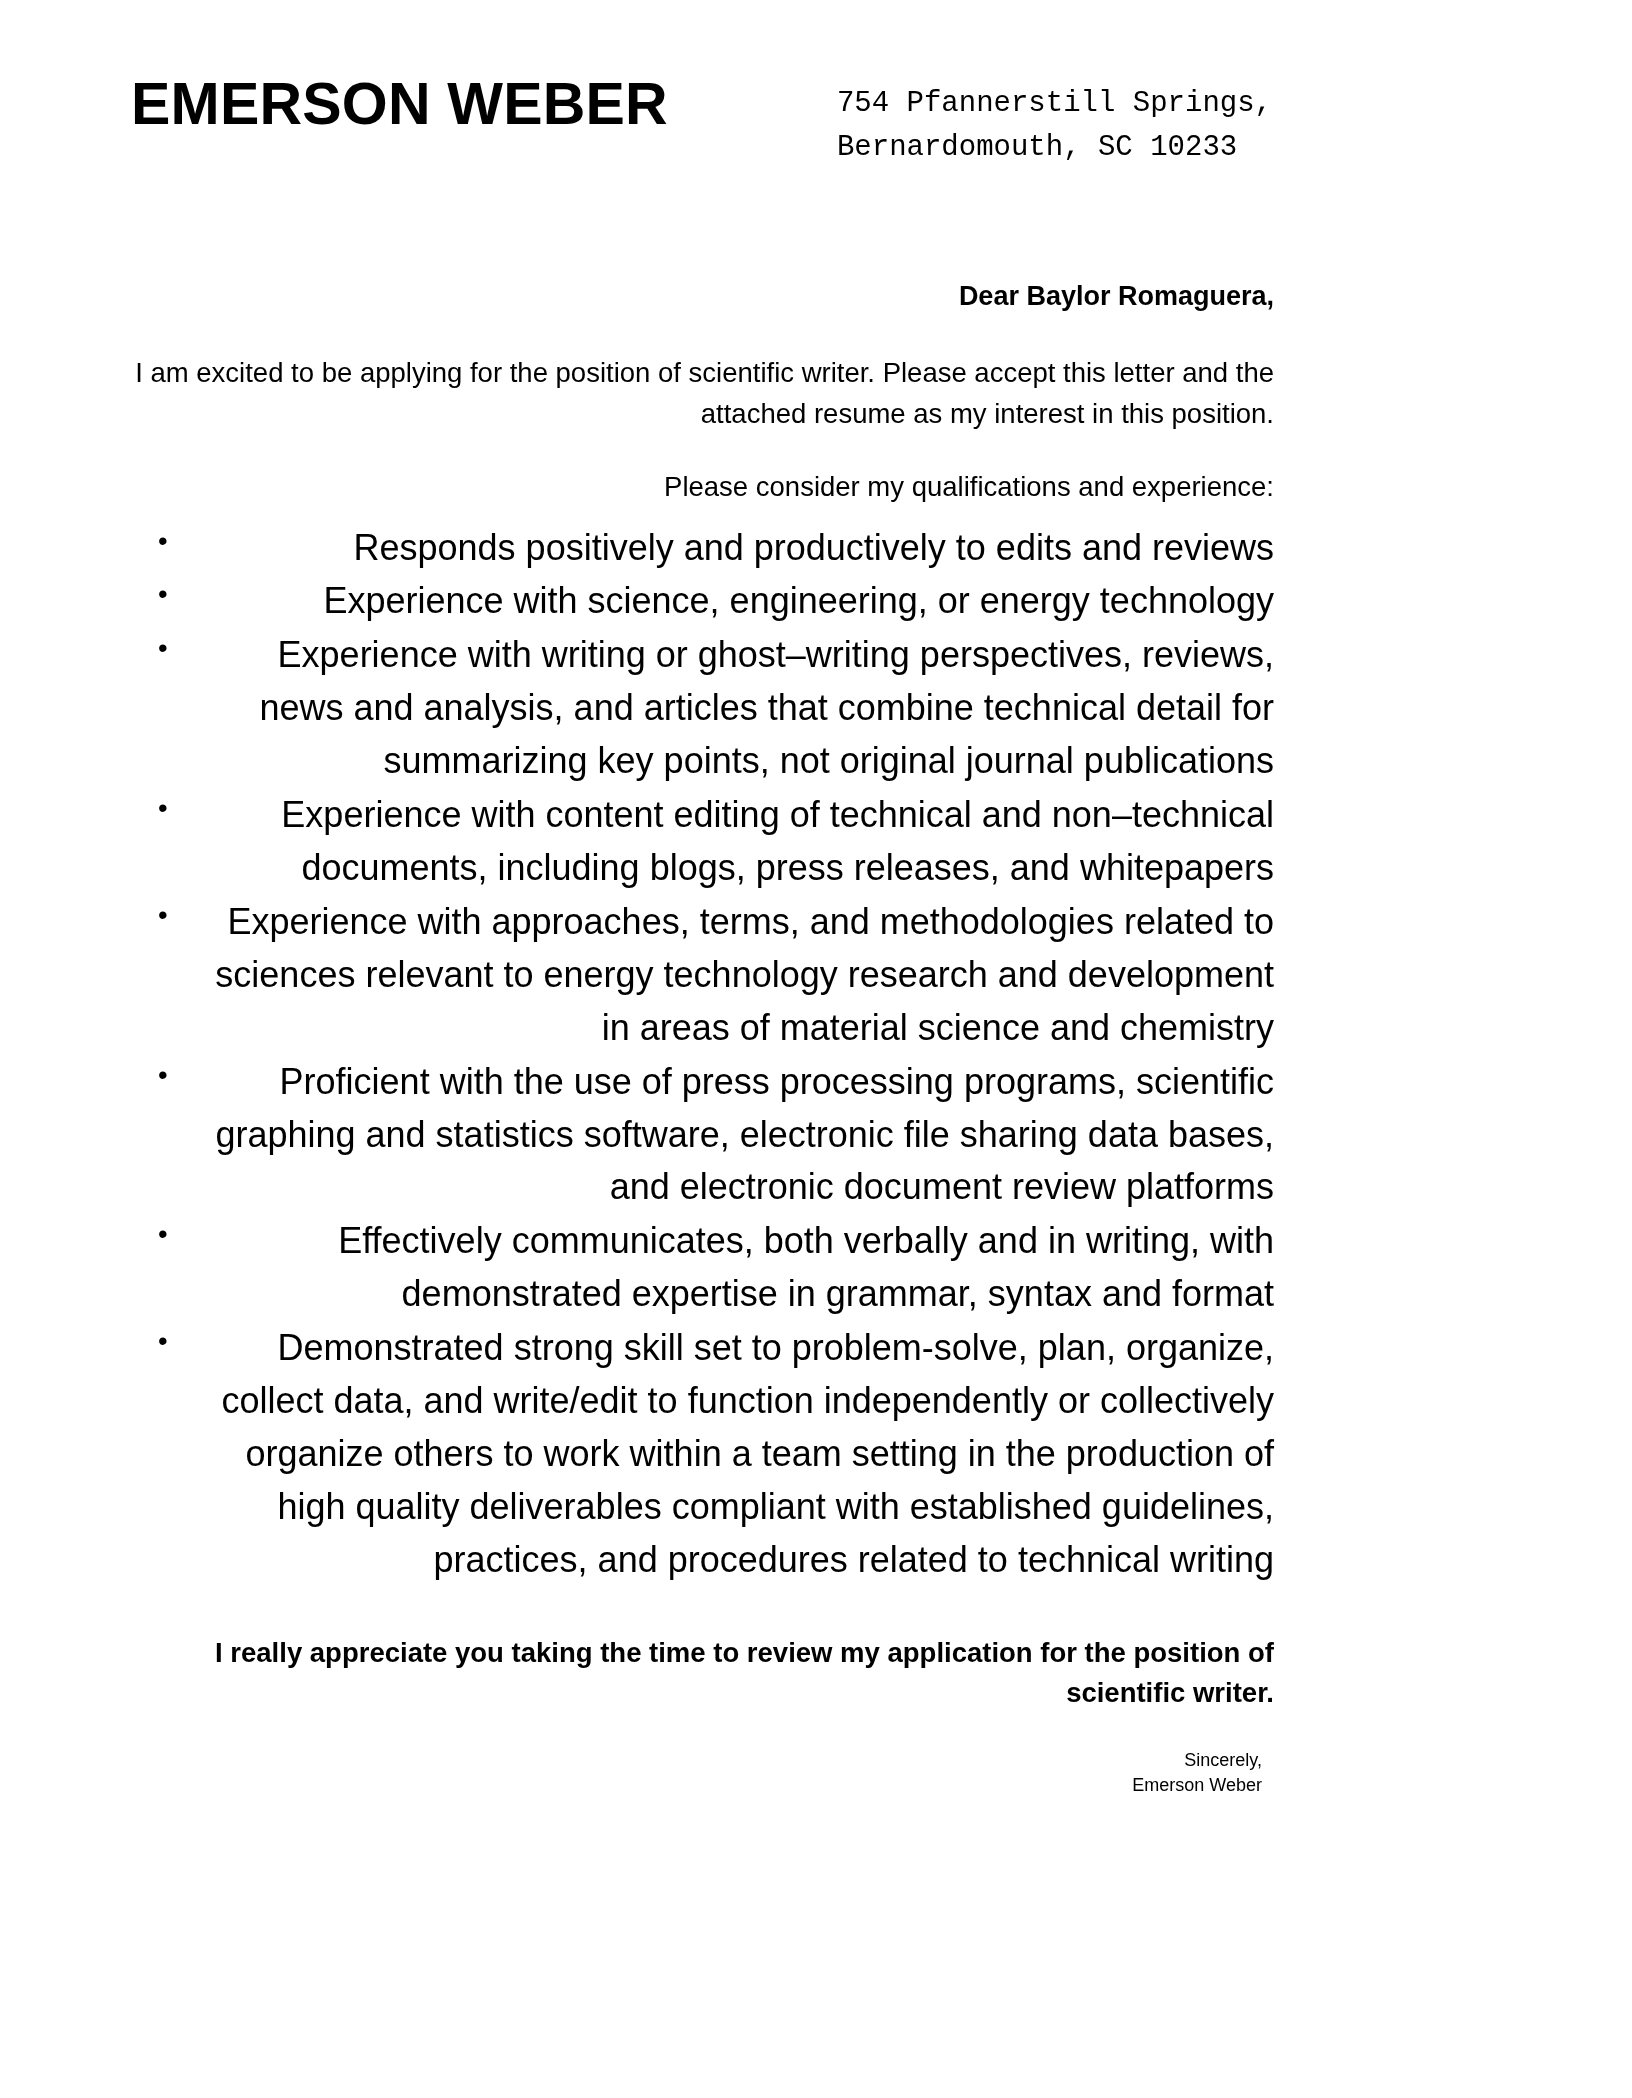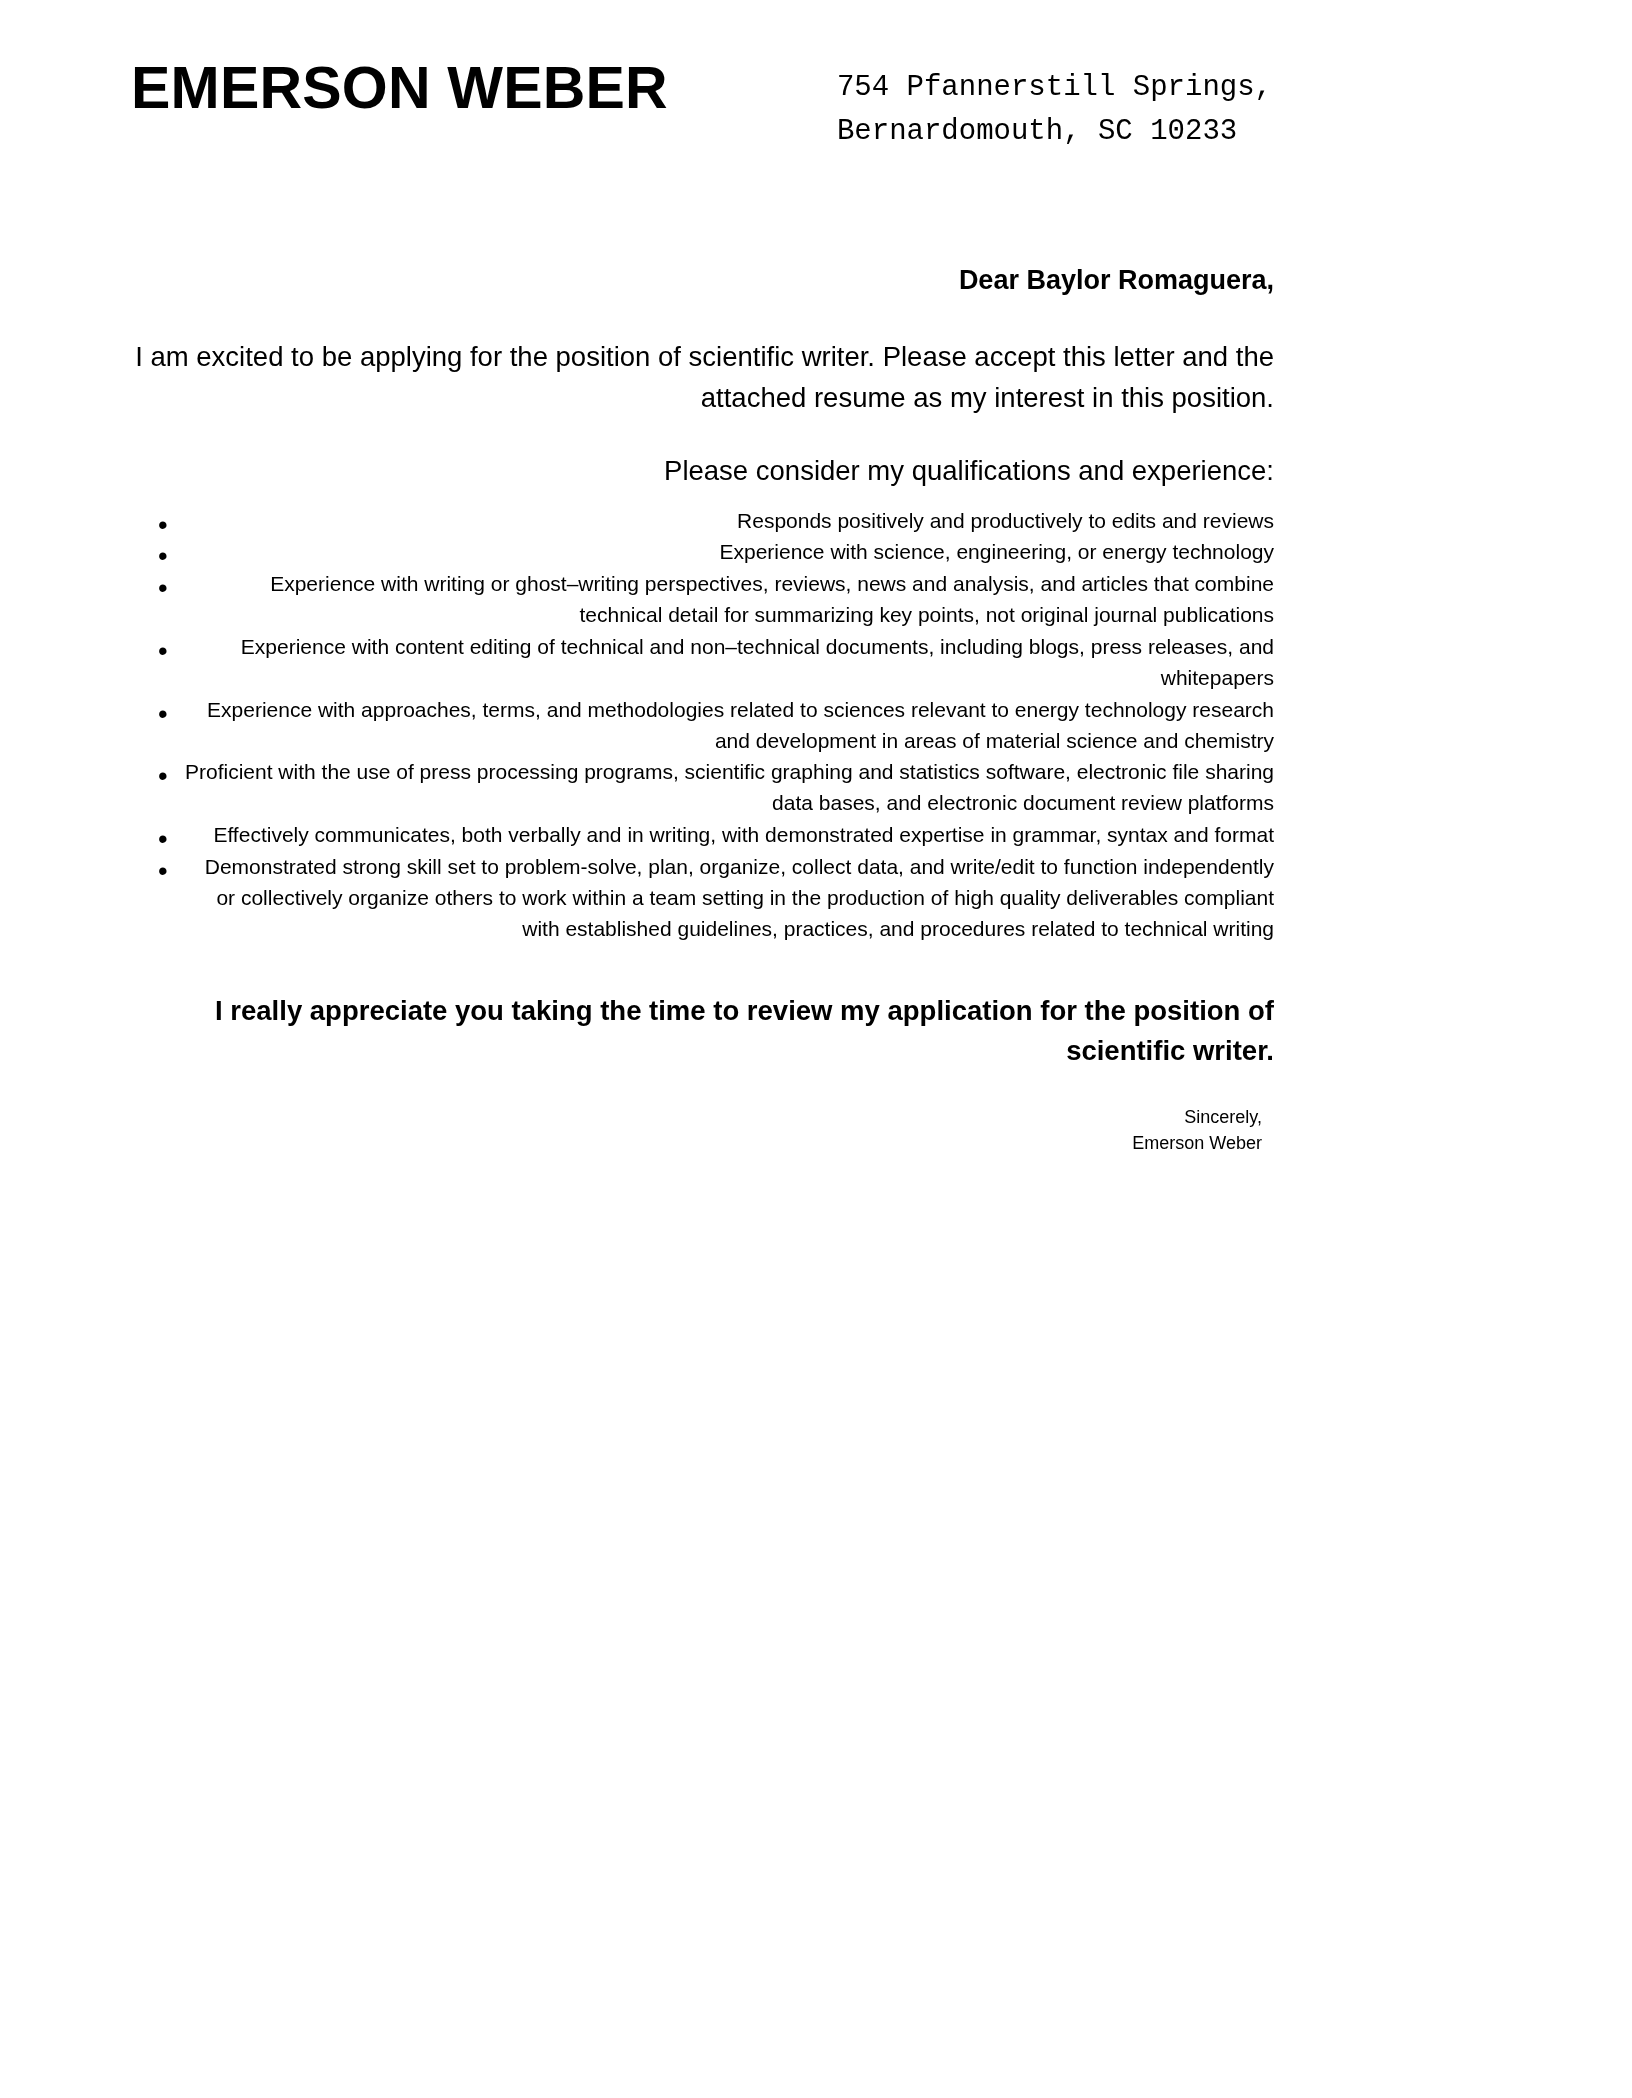--- a/index.html
+++ b/index.html
@@ -16,21 +16,21 @@
     position: relative;
     width: 1632px;
     height: 2098px;
     background: #ffffff;
     box-sizing: border-box;
     overflow: hidden;
   }
   .content {
     position: absolute;
     left: 0;
-    top: 0;
+    top: 16px;
     width: 1424px;
   }
 
   
   .letter-header {
     display: flex;
     align-items: flex-start;
     justify-content: space-between;
     padding: 58px 152px 0 131px;
     box-sizing: border-box;
@@ -80,21 +80,21 @@
     margin-bottom: 34px;
   }
 
   ul.qualifications {
     list-style: none;
     margin: 0 0 0 0;
     padding: 0;
   }
   ul.qualifications li {
     position: relative;
-    font-size: 21px;
+    font-size: 36px;
     line-height: 1.47;
     padding-left: 54px;
     margin: 0 0 1px 0;
   }
   ul.qualifications li::before {
     content: "\2022";
     position: absolute;
     left: 27px;
     top: -1px;
     font-size: 27.5px;

